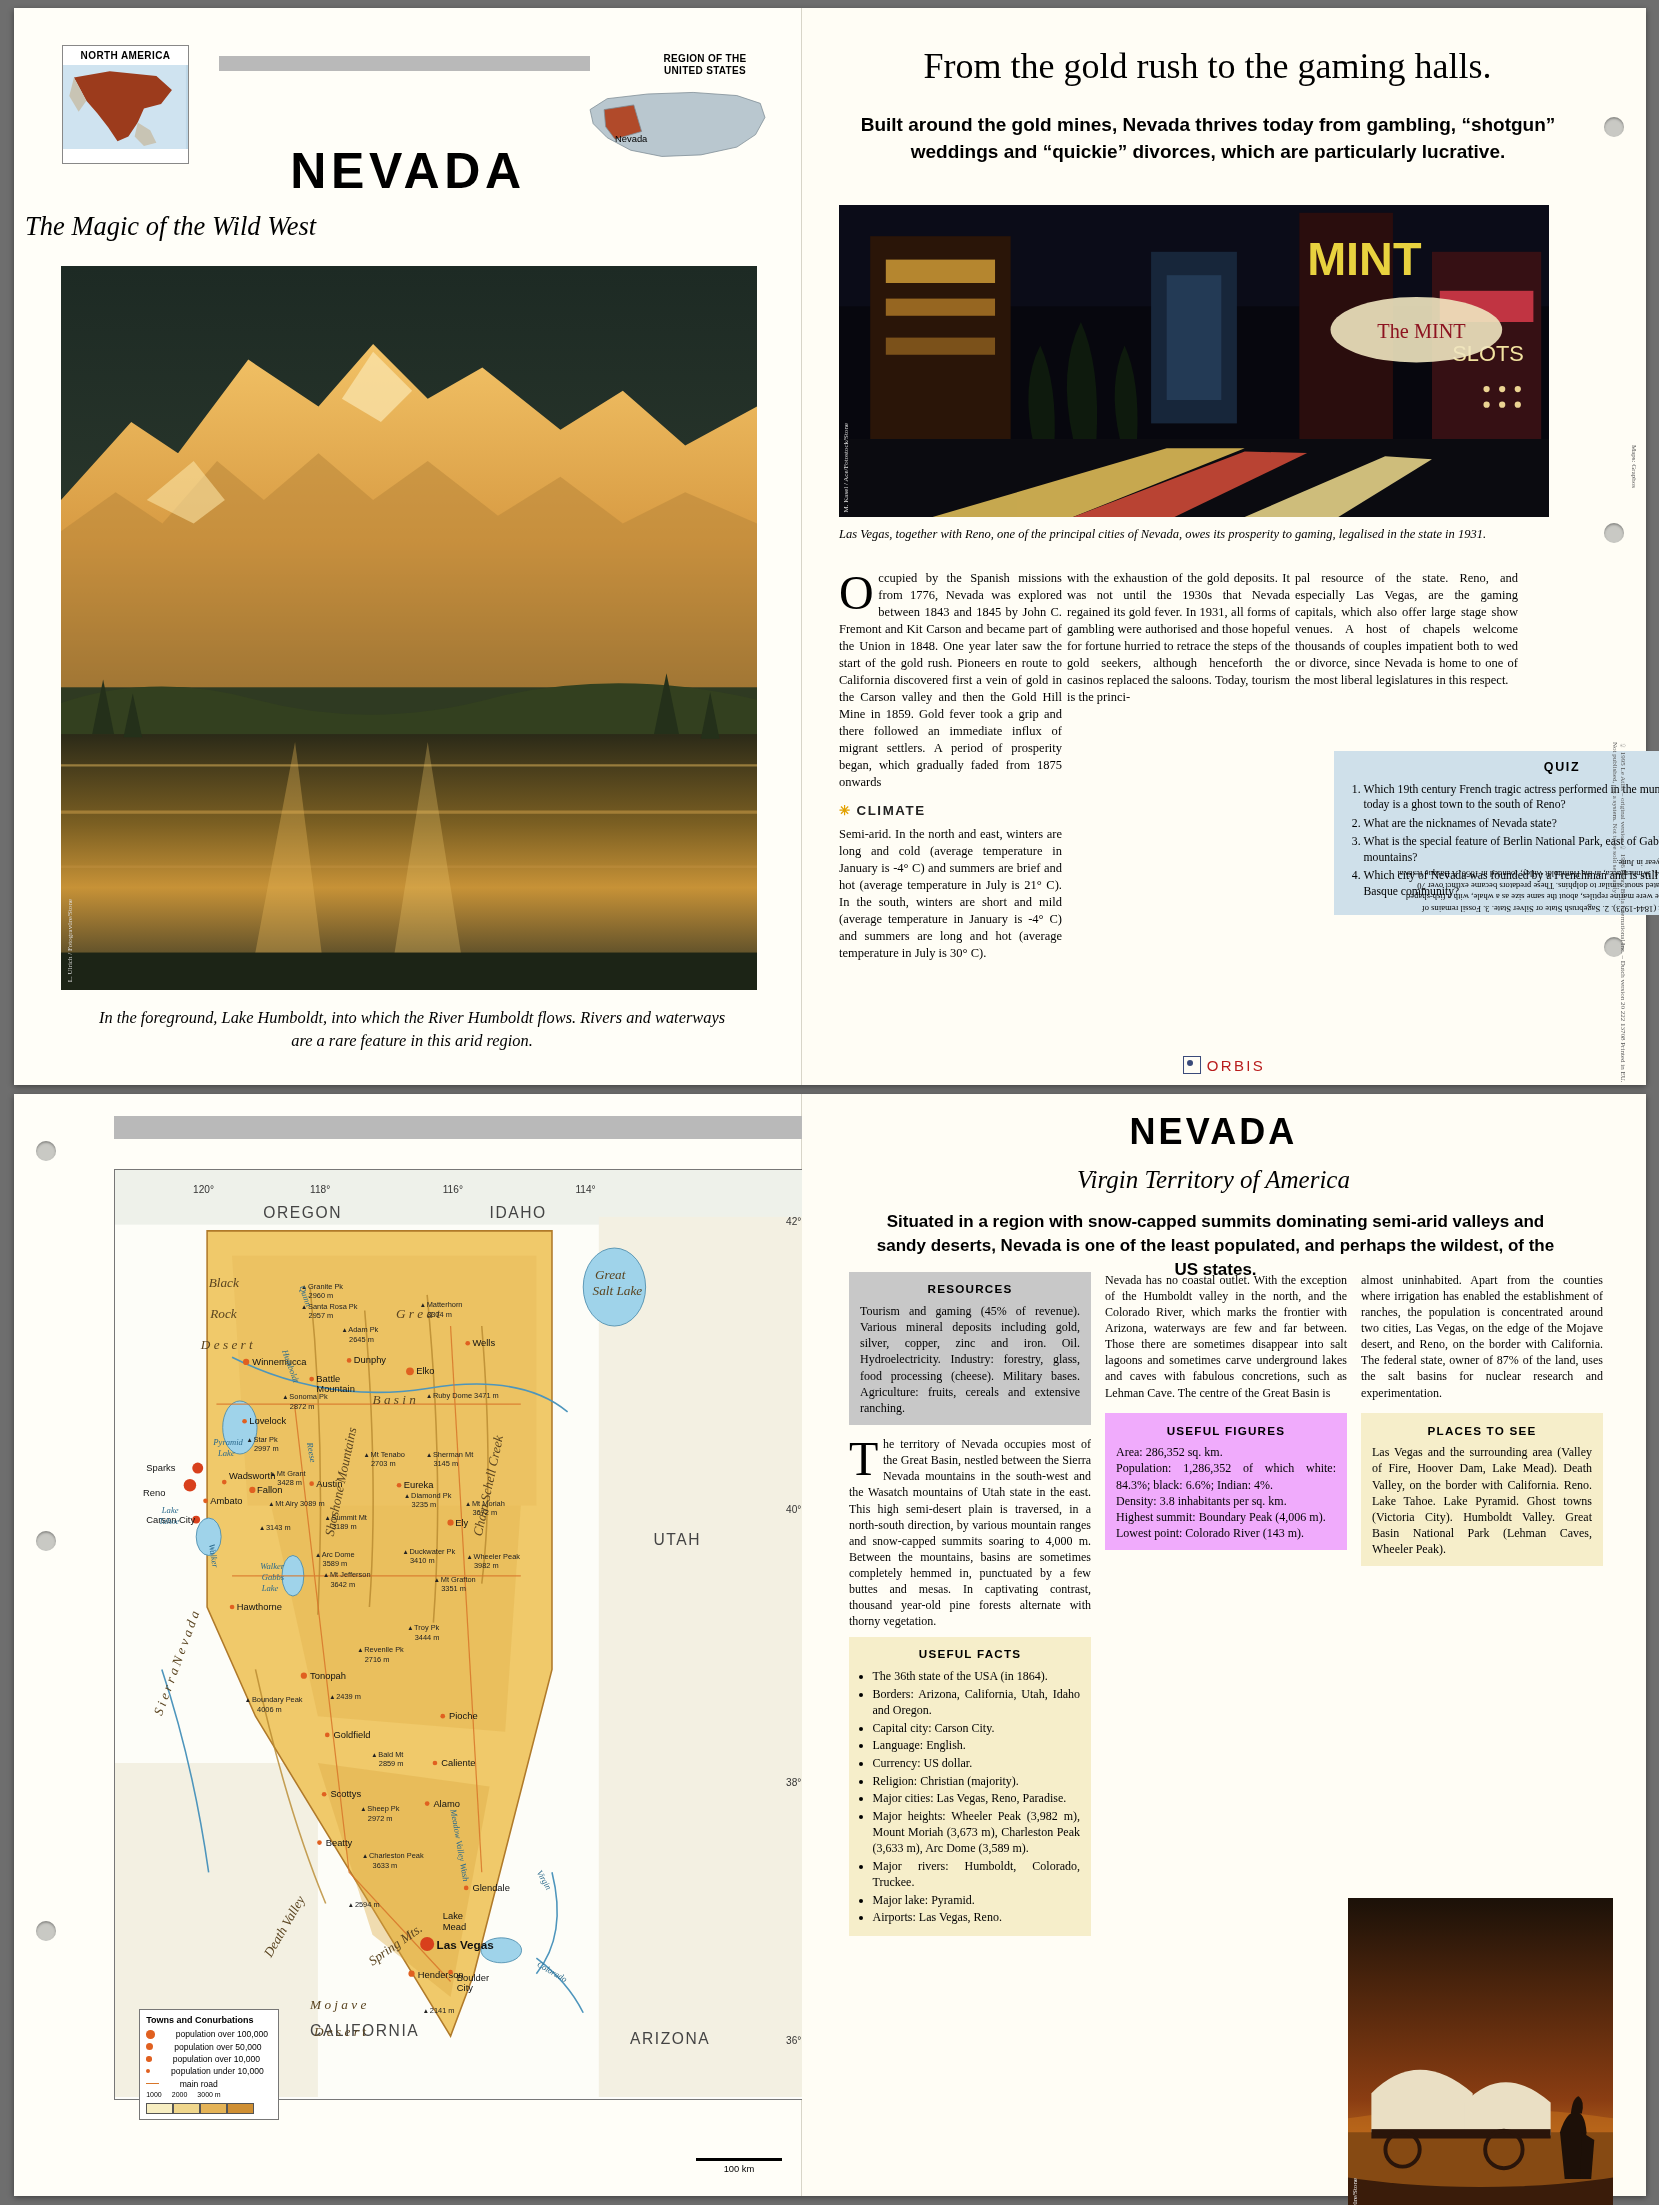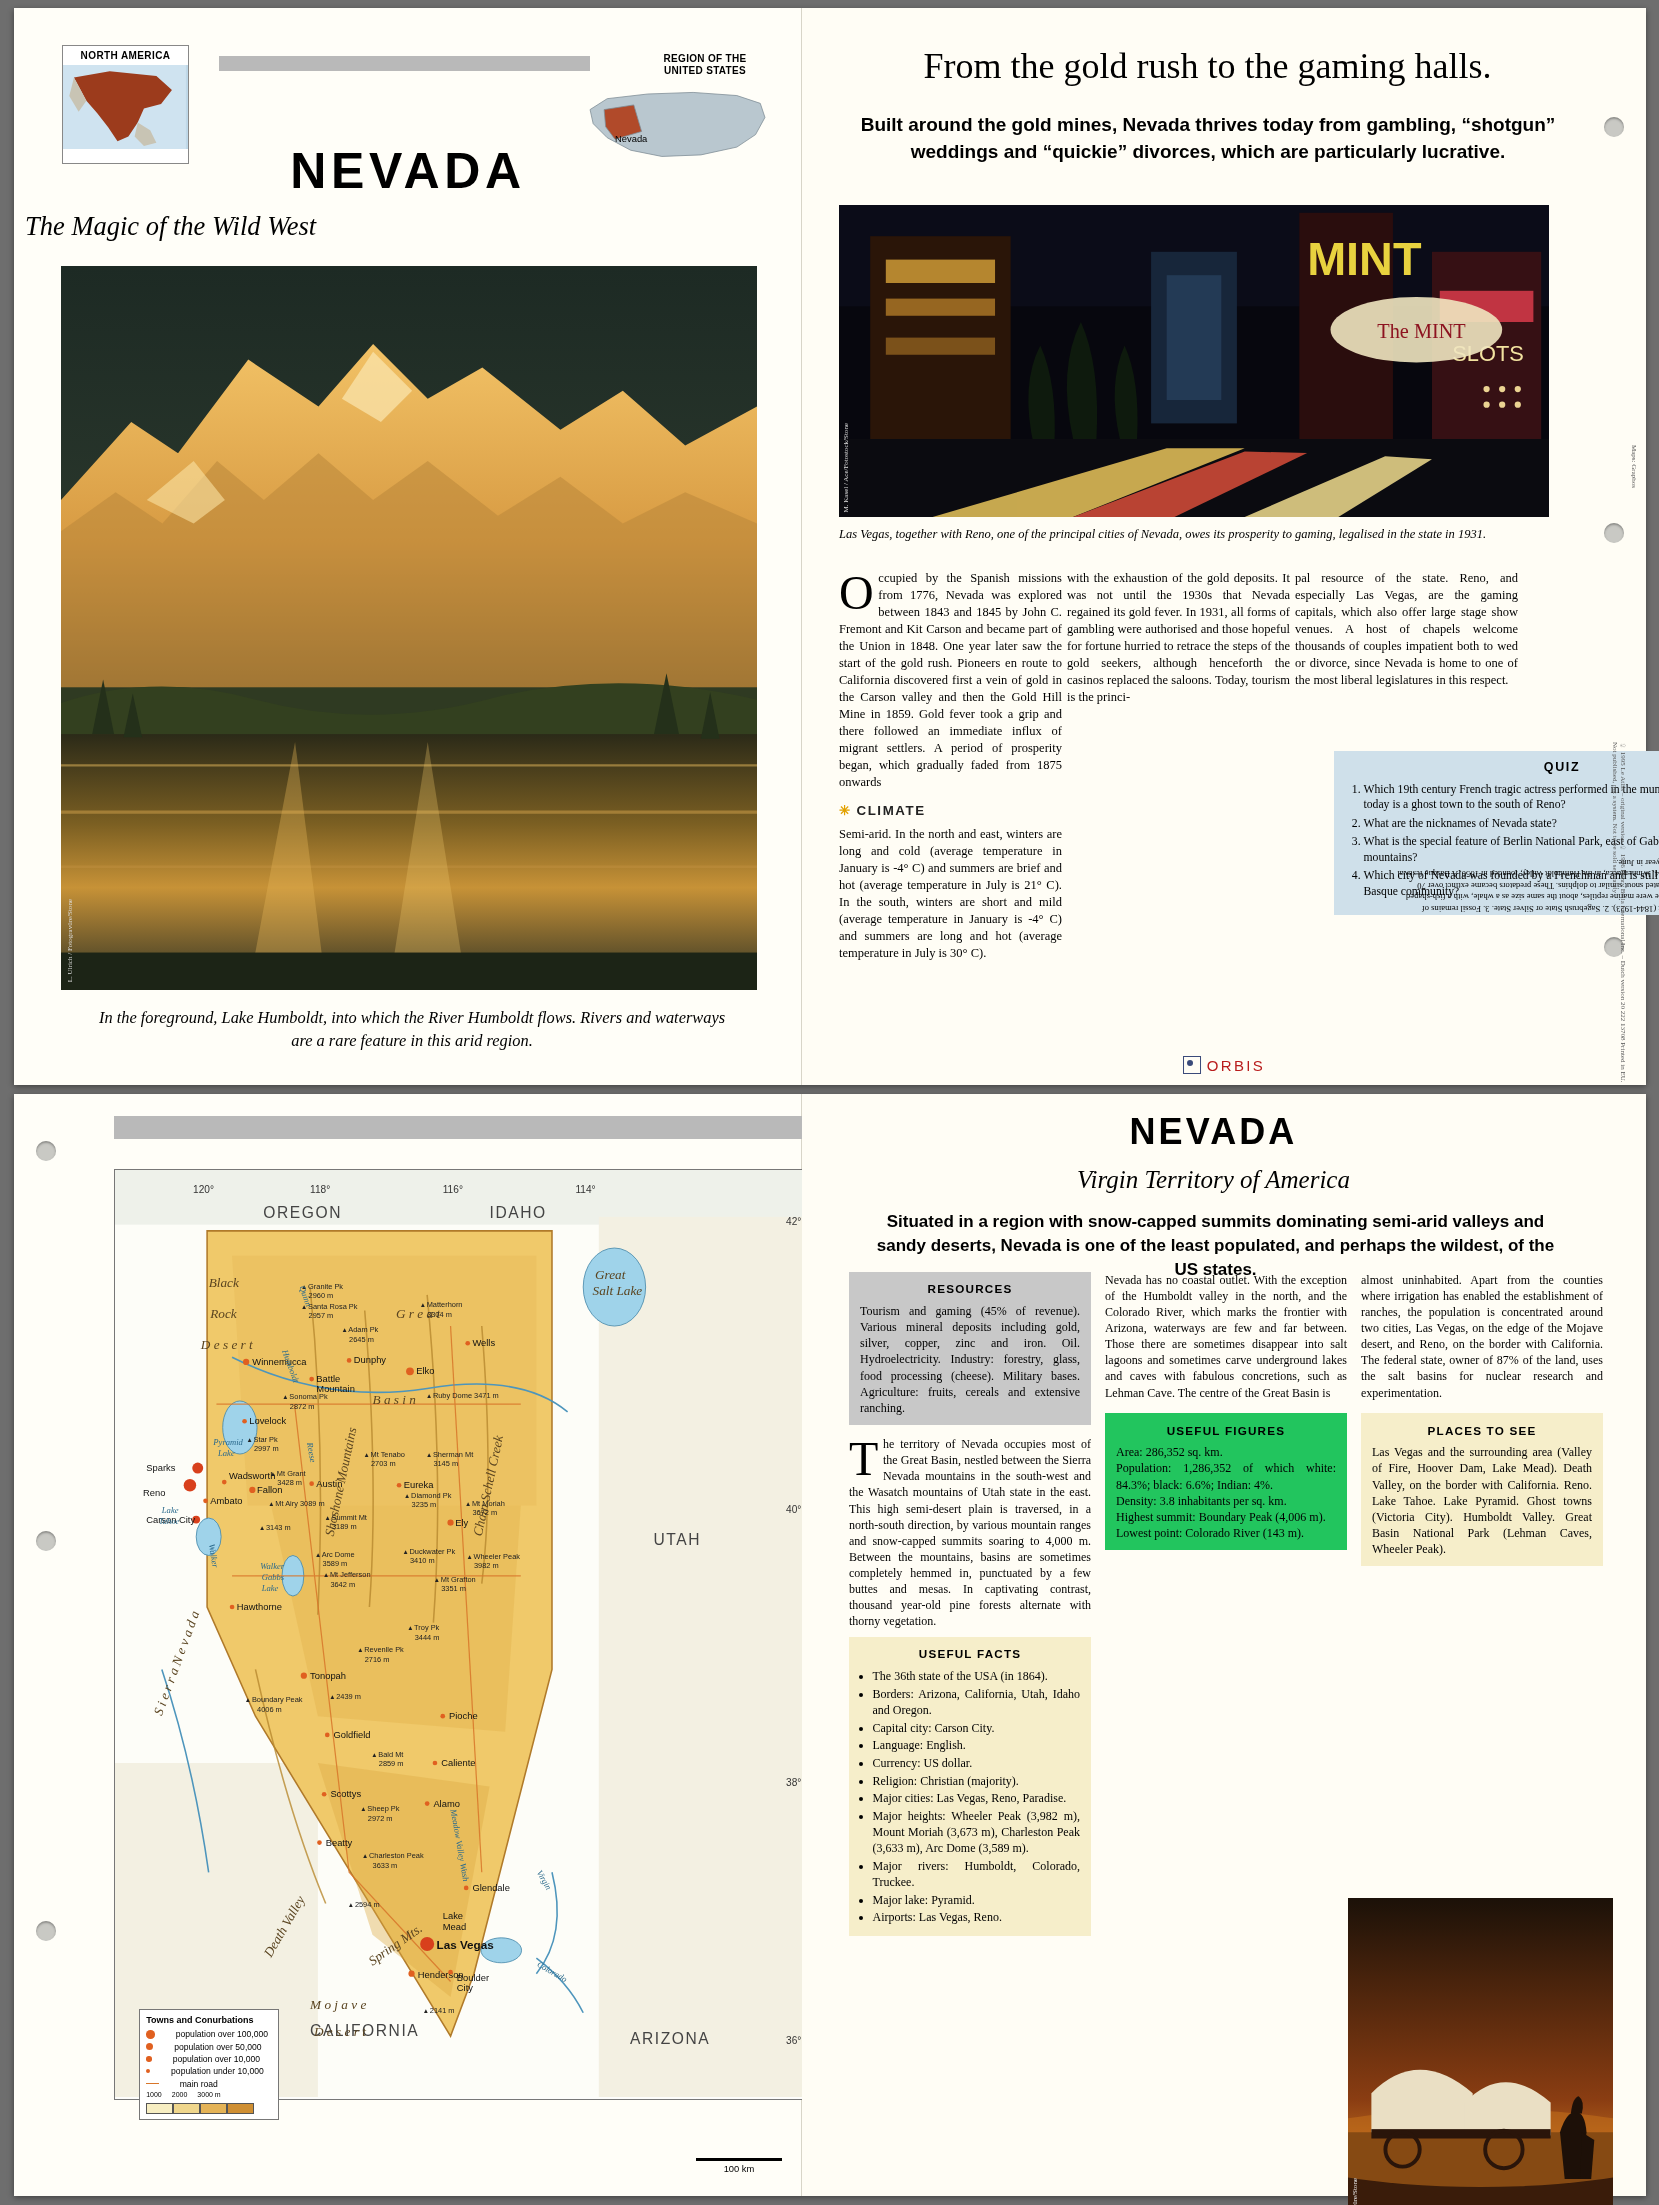--- a/index.html
+++ b/index.html
@@ -85,21 +85,21 @@
       font-family:"Liberation Sans",sans-serif;font-size:36px;font-weight:bold;letter-spacing:3.1px;}
   .b-sub{position:absolute;left:0;top:72px;width:823px;text-align:center;font-size:25px;font-style:italic;}
   .b-lead{position:absolute;left:62px;top:116px;width:703px;text-align:center;
       font-family:"Liberation Sans",sans-serif;font-weight:bold;font-size:17px;line-height:1.4;}
   .b-cols{position:absolute;left:47px;top:178px;width:765px;display:flex;gap:14px;}
   .b-col{width:242px;font-size:12px;line-height:1.34;text-align:justify;}
   .b-col p{margin:0 0 4.7px;}
   .box{padding:9.4px 11px;box-sizing:border-box;margin-bottom:11px;}
   .box h5{margin:0 0 6.2px;text-align:center;font-family:"Liberation Sans",sans-serif;font-size:11.7px;letter-spacing:1.2px;}
   .box-gray{background:#c8c8c8;}
-  .box-green{background:#22c55e;}
+  .box-green{background:#f0abfc;}
   .box-cream{background:#f6eeca;}
   .box ul{margin:0;padding-left:12.5px;}
   .box li{margin-bottom:1.6px;}
   .photo-pion{position:absolute;left:546px;top:804px;width:265px;height:367px;overflow:hidden;}
 </style>
 </head>
 <body>
 
 <div class="page">
 

